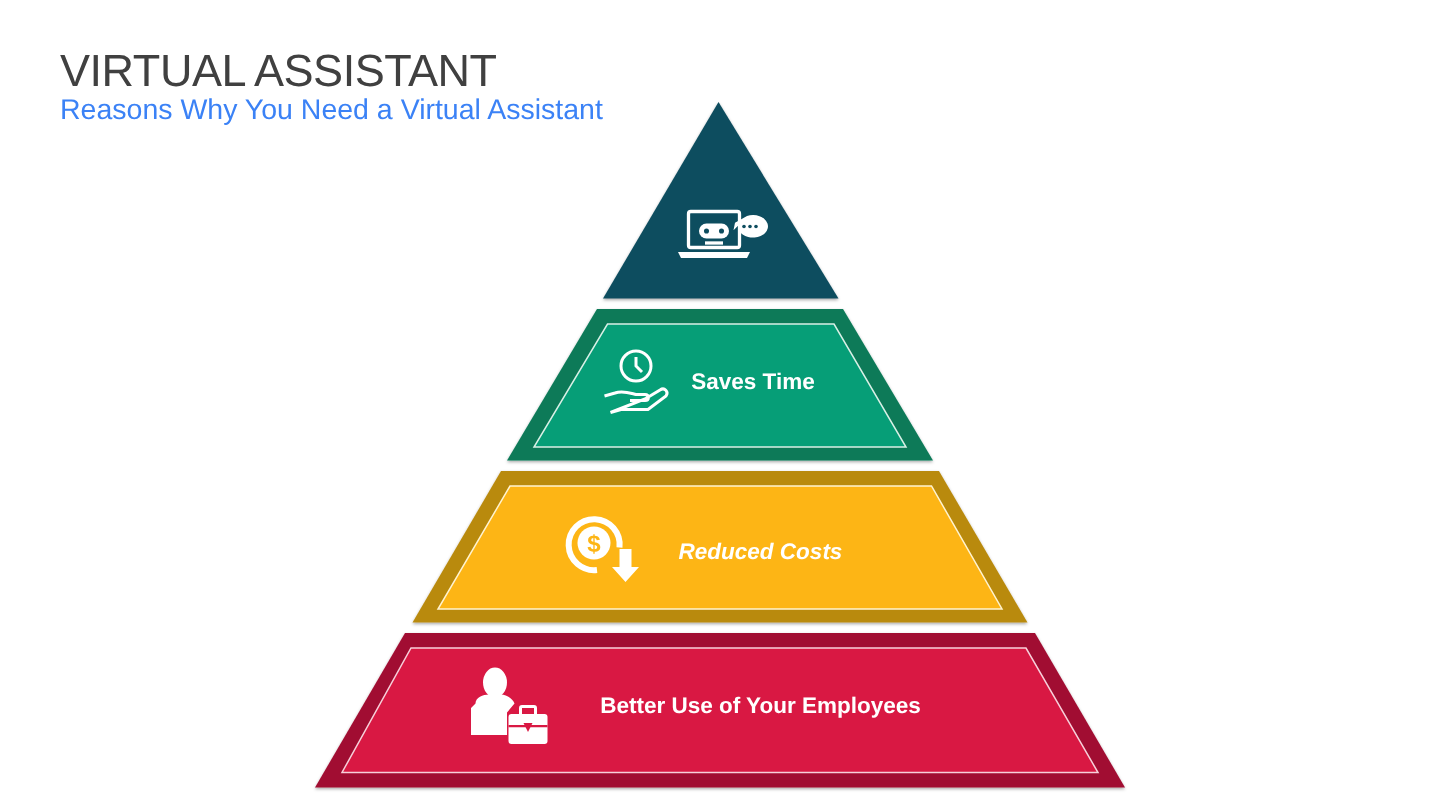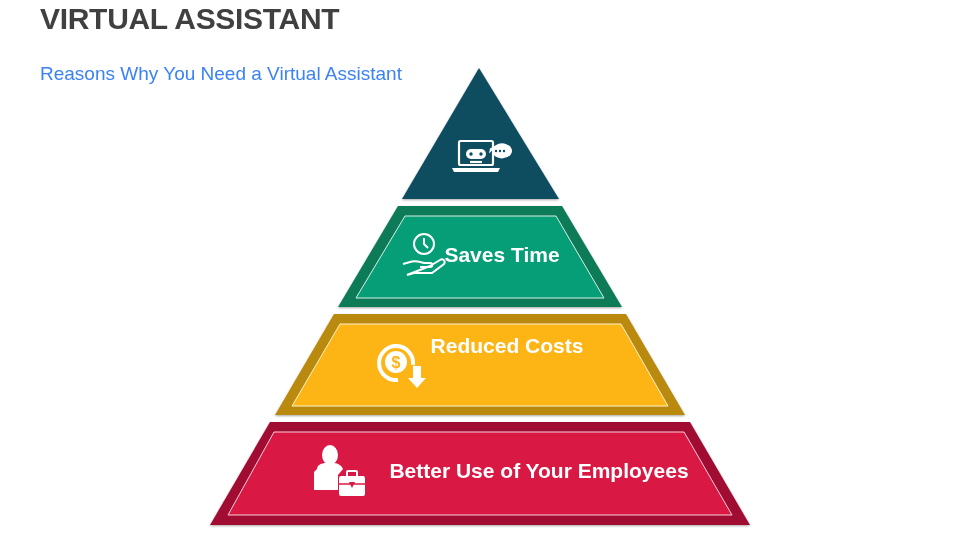--- a/index.html
+++ b/index.html
@@ -1,29 +1,29 @@
 <!DOCTYPE html>
 <html><head>
   <meta charset="utf-8">
   <style>
     html, body { margin: 0; padding: 0; }
     body {
       width: 960px; height: 540px; background: #ffffff; position: relative; overflow: hidden;
       font-family: "Liberation Sans", "DejaVu Sans", sans-serif;
     }
     .title {
-      position: absolute; left: 40px; top: 2px; font-size: 30px; font-weight: 700;
+      position: absolute; left: 40px; top: 31px; font-size: 30px; font-weight: 400;
       color: #404040; letter-spacing: -0.3px; margin: 0;
     }
     .subtitle {
       position: absolute; left: 40px; top: 63px; font-size: 19px; color: #3b82f6; margin: 0;
     }
     svg.pyramid { position: absolute; left: 0; top: 0; }
     .label {
-      position: absolute; color: #ffffff; font-weight: 700; font-size: 21px; white-space: nowrap;
+      position: absolute; color: #ffffff; font-weight: 700; font-size: 15px; white-space: nowrap;
       transform: translate(-50%, -50%);
     }
   </style>
 </head>
 <body>
 
 <h1 class="title">VIRTUAL ASSISTANT</h1>
 <p class="subtitle">Reasons Why You Need a Virtual Assistant</p>
 
 <svg class="pyramid" width="960" height="540" viewBox="0 0 960 540">
@@ -79,14 +79,14 @@
       <path d="M317 469 C317 465 322 463 326 463 L334 463 C338 463 342 466 343 469 L338 475 L338 490 L314 490 L314 472 Z"></path>
       <rect x="339" y="476" width="26" height="20" rx="2"></rect>
       <rect x="347" y="471" width="10" height="6" rx="1" fill="none" stroke="#ffffff" stroke-width="2"></rect>
       <line x1="339" y1="484" x2="365" y2="484" stroke="#D91843" stroke-width="1.5"></line>
       <path d="M349 482 L355 482 L352 488 Z" fill="#D91843"></path>
     </g>
   </g>
 </svg>
 
 <span class="label" style="left:502px; top:255px;">Saves Time</span>
-<span class="label" style="left:507px; top:346px;">Reduced Costs</span>
-<span class="label" style="left:507px; top:471px;margin-left:32px;">Better Use of Your Employees</span>
+<span class="label" style="left:507px; top:368px;font-style:italic;">Reduced Costs</span>
+<span class="label" style="left:507px; top:471px;">Better Use of Your Employees</span>
 
 </body></html>

